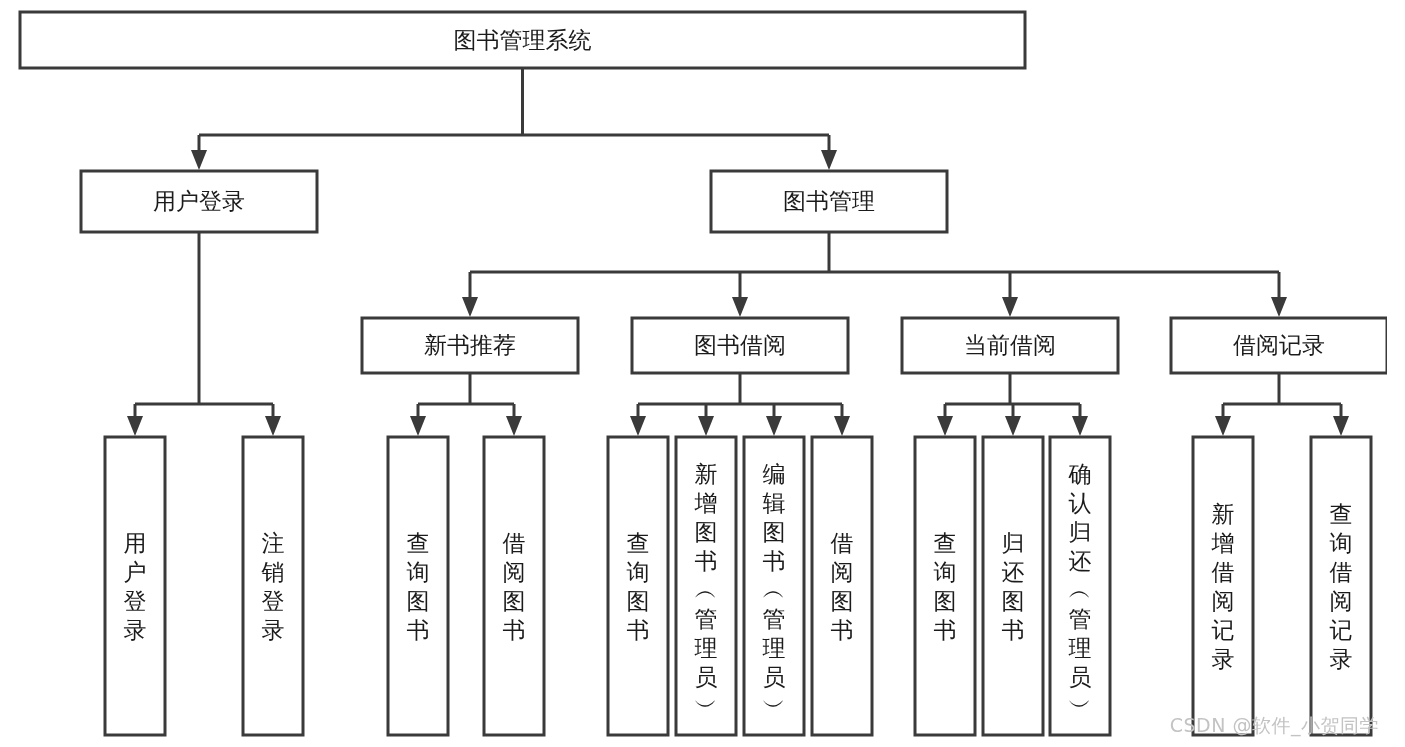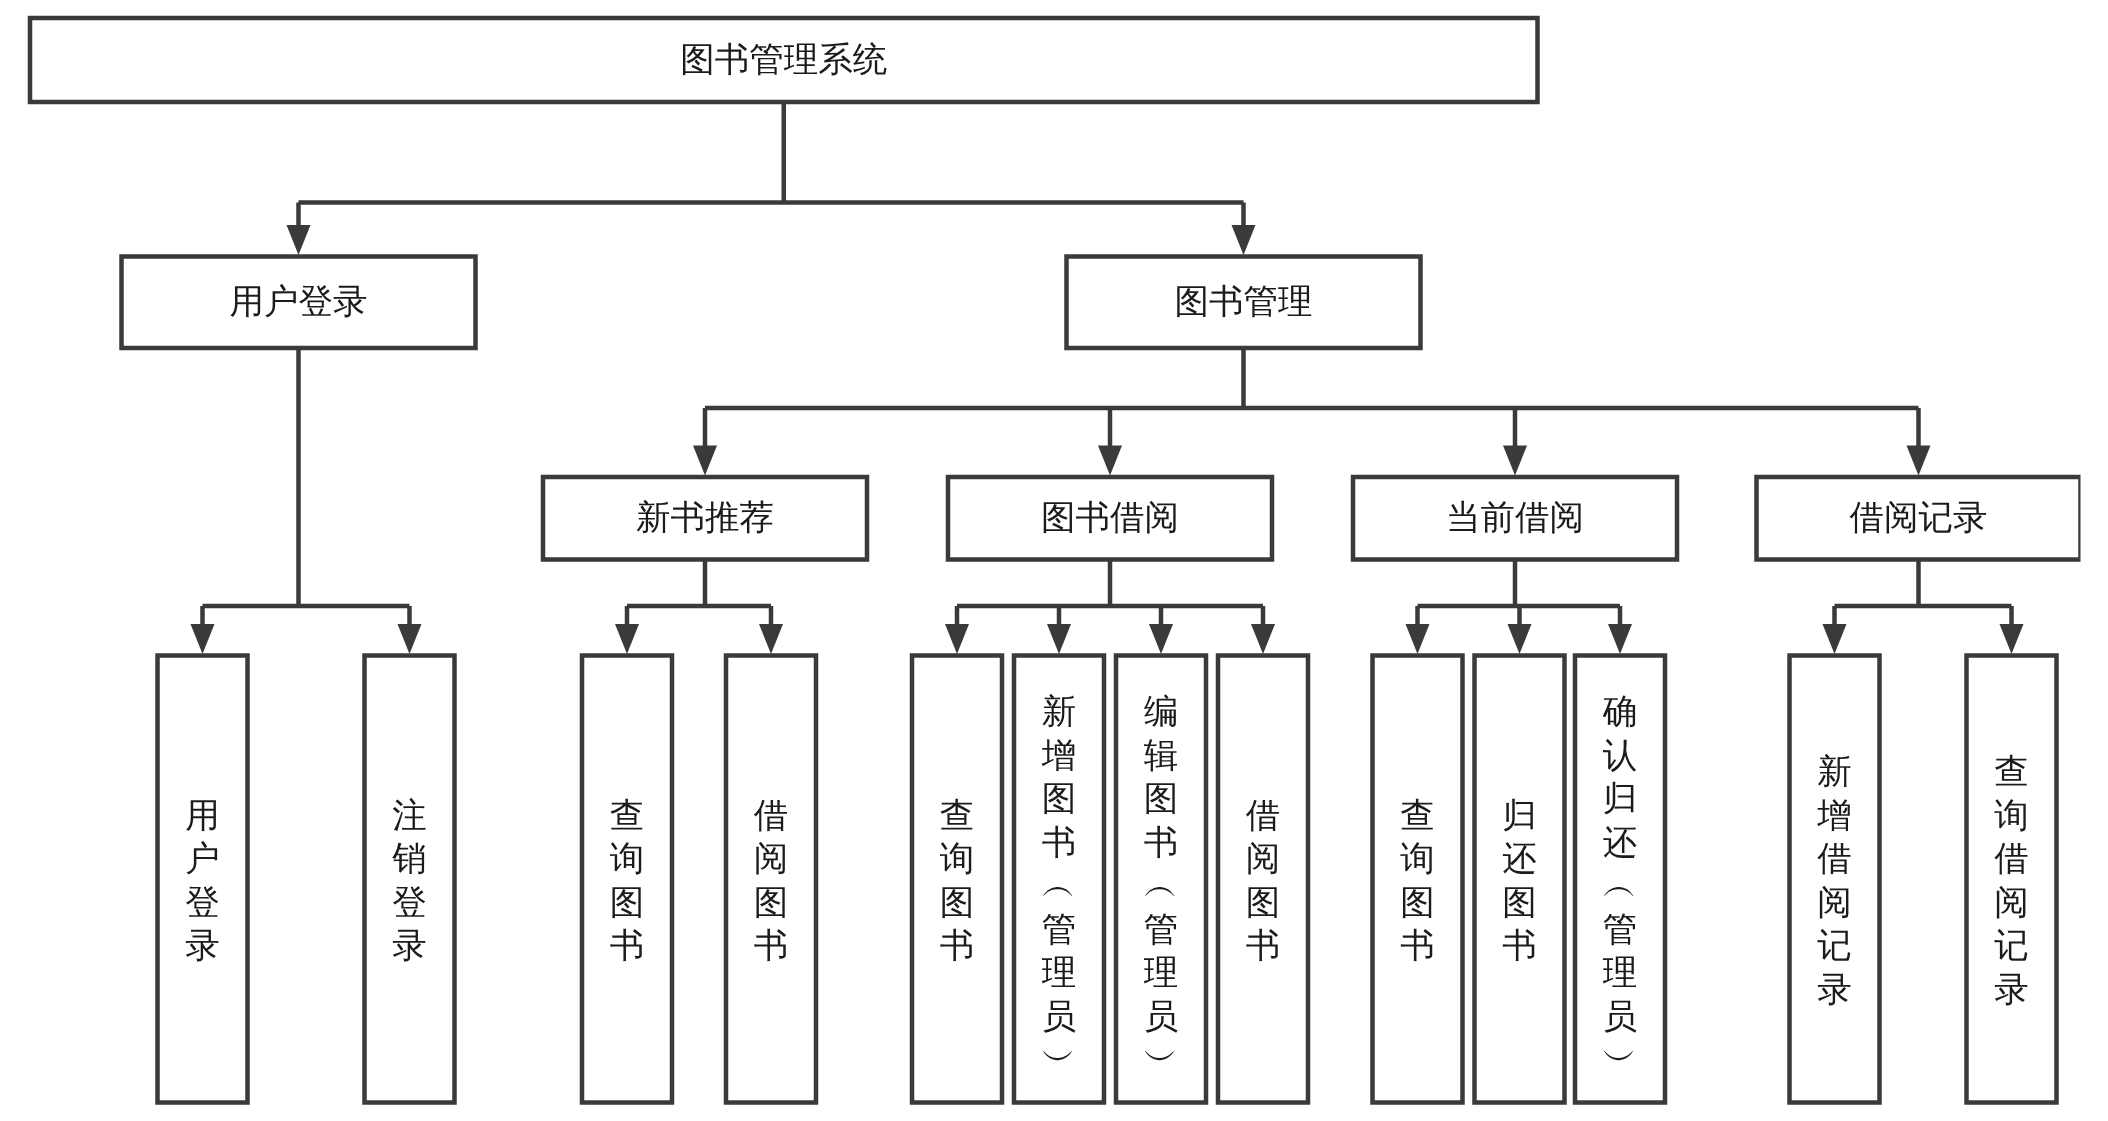--- a/index.html
+++ b/index.html
@@ -200,13 +200,14 @@
         <g>
           <rect x="1193" y="437" width="60" height="298" class="node-box"></rect>
           <text x="1223" class="node-label-v"><tspan x="1223" y="522.2">新</tspan><tspan x="1223" y="551.2">增</tspan><tspan x="1223" y="580.2">借</tspan><tspan x="1223" y="609.2">阅</tspan><tspan x="1223" y="638.2">记</tspan><tspan x="1223" y="667.2">录</tspan></text>
         </g>
         <g>
           <rect x="1311" y="437" width="60" height="298" class="node-box"></rect>
           <text x="1341" class="node-label-v"><tspan x="1341" y="522.2">查</tspan><tspan x="1341" y="551.2">询</tspan><tspan x="1341" y="580.2">借</tspan><tspan x="1341" y="609.2">阅</tspan><tspan x="1341" y="638.2">记</tspan><tspan x="1341" y="667.2">录</tspan></text>
         </g>
       </g>
   </svg>
+  <div class="watermark">CSDN @软件_小贺同学</div>
 </div>
 
 </body></html>

